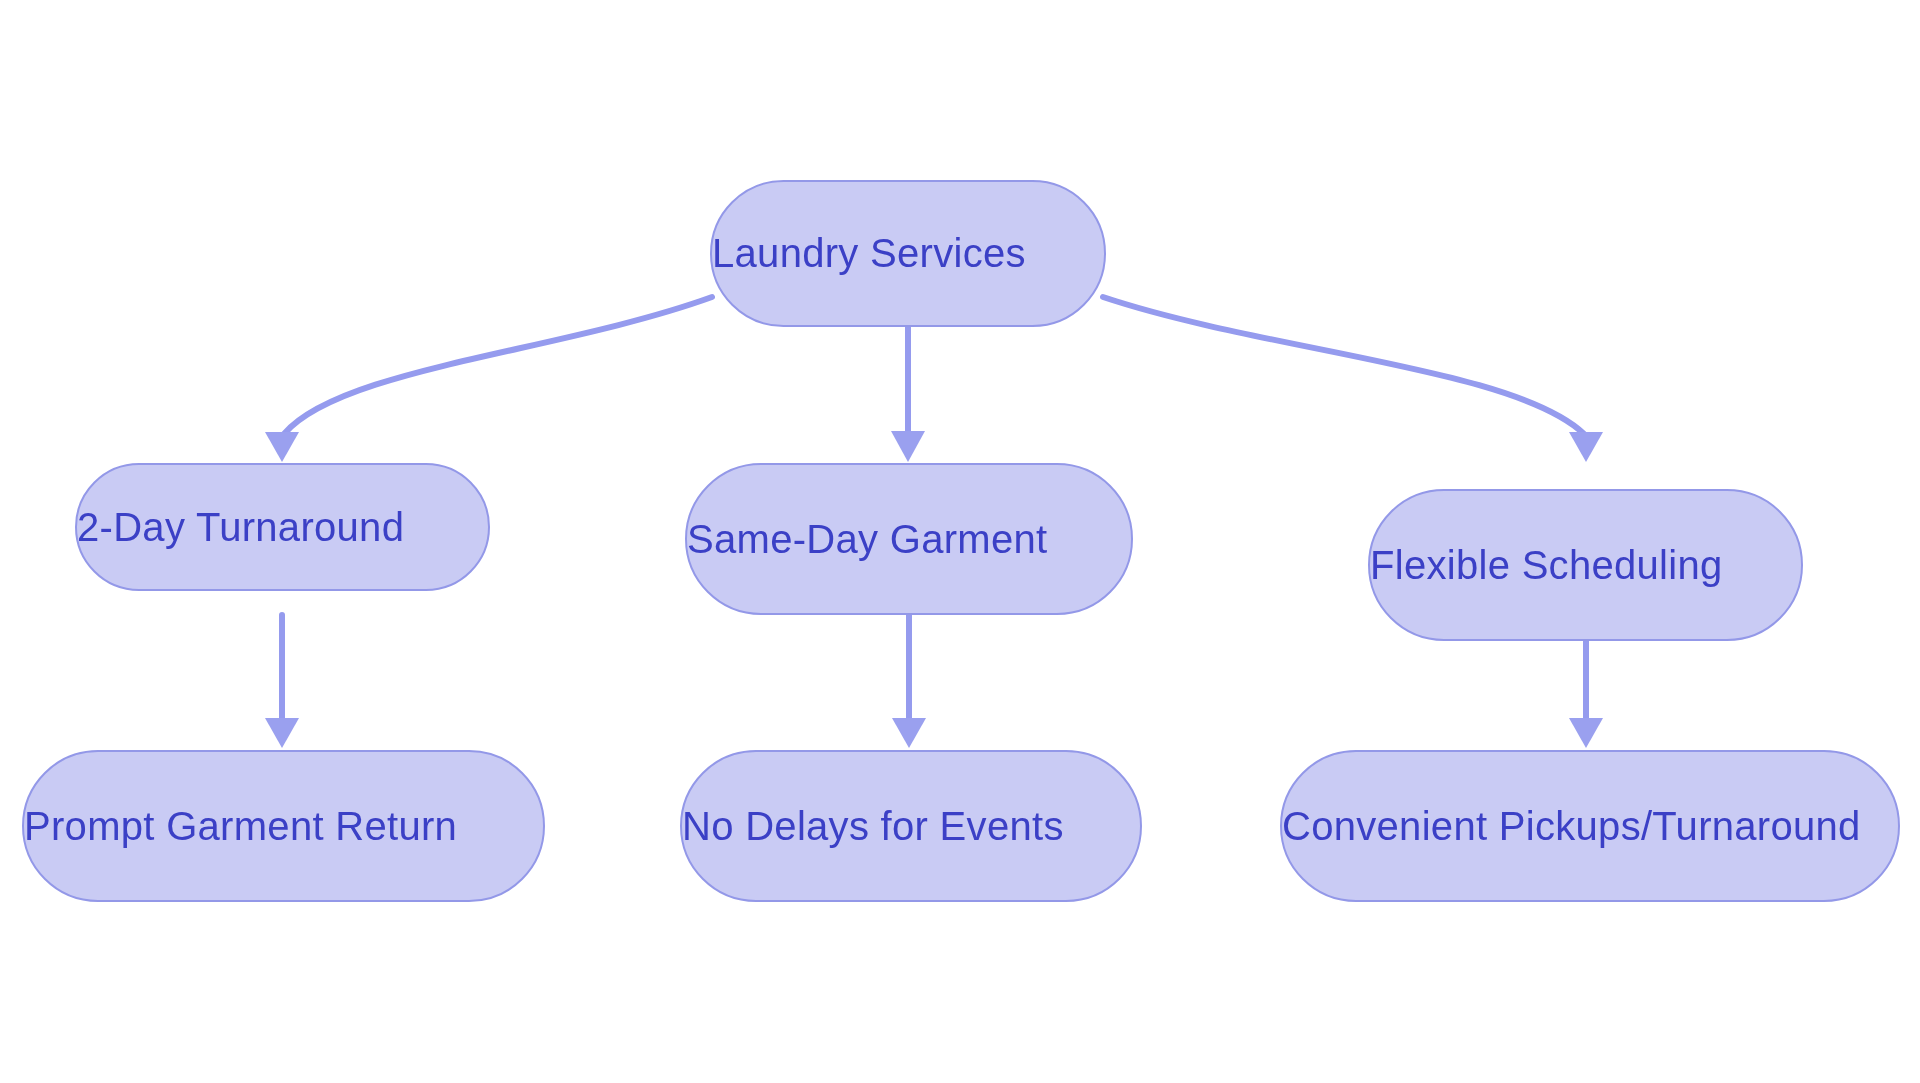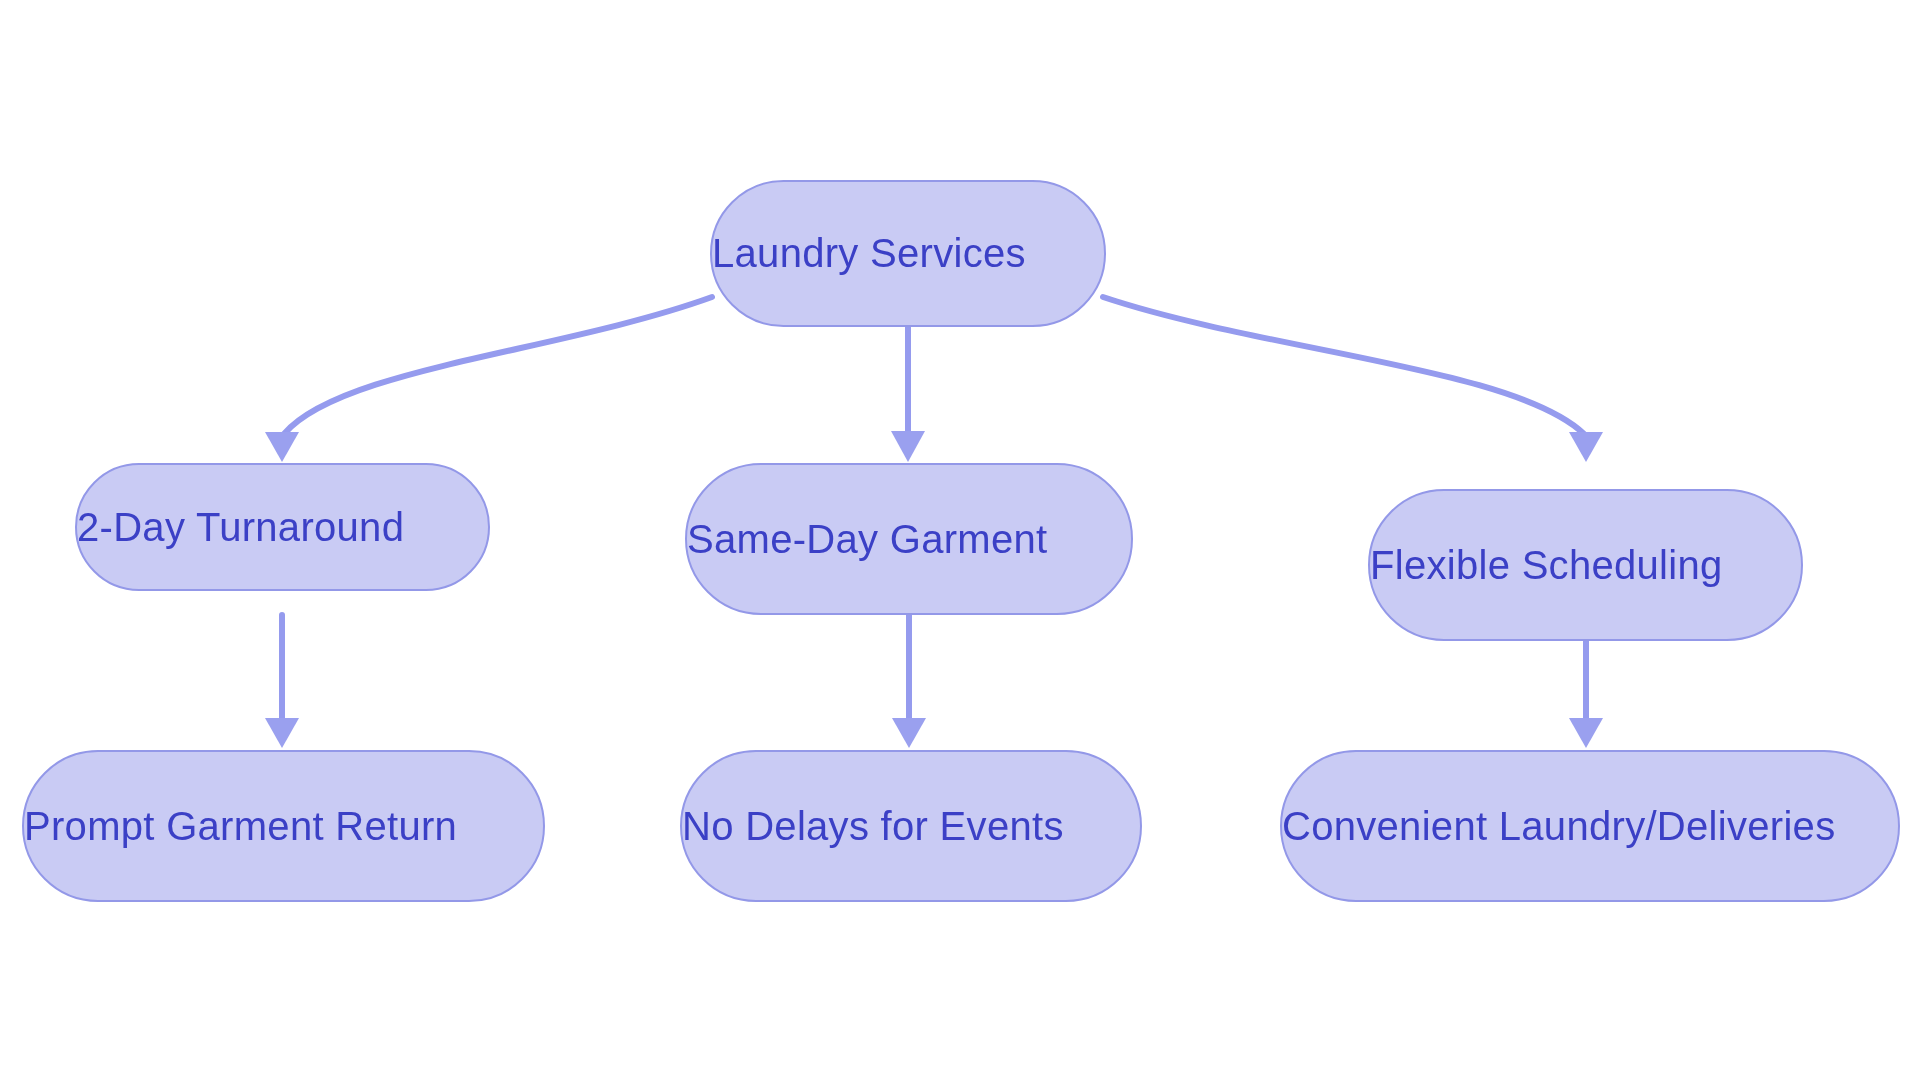--- a/index.html
+++ b/index.html
@@ -114,16 +114,16 @@
 
   <div class="node node-nodelays">
     <span>No Delays for Events</span>
   </div>
 
   <div class="node node-prompt">
     <span>Prompt Garment Return</span>
   </div>
 
   <div class="node node-pickups">
-    <span>Convenient Laundry/Deliveries</span>
+    <span>Convenient Pickups/Turnaround</span>
   </div>
 
 </div>
 
 </body></html>

